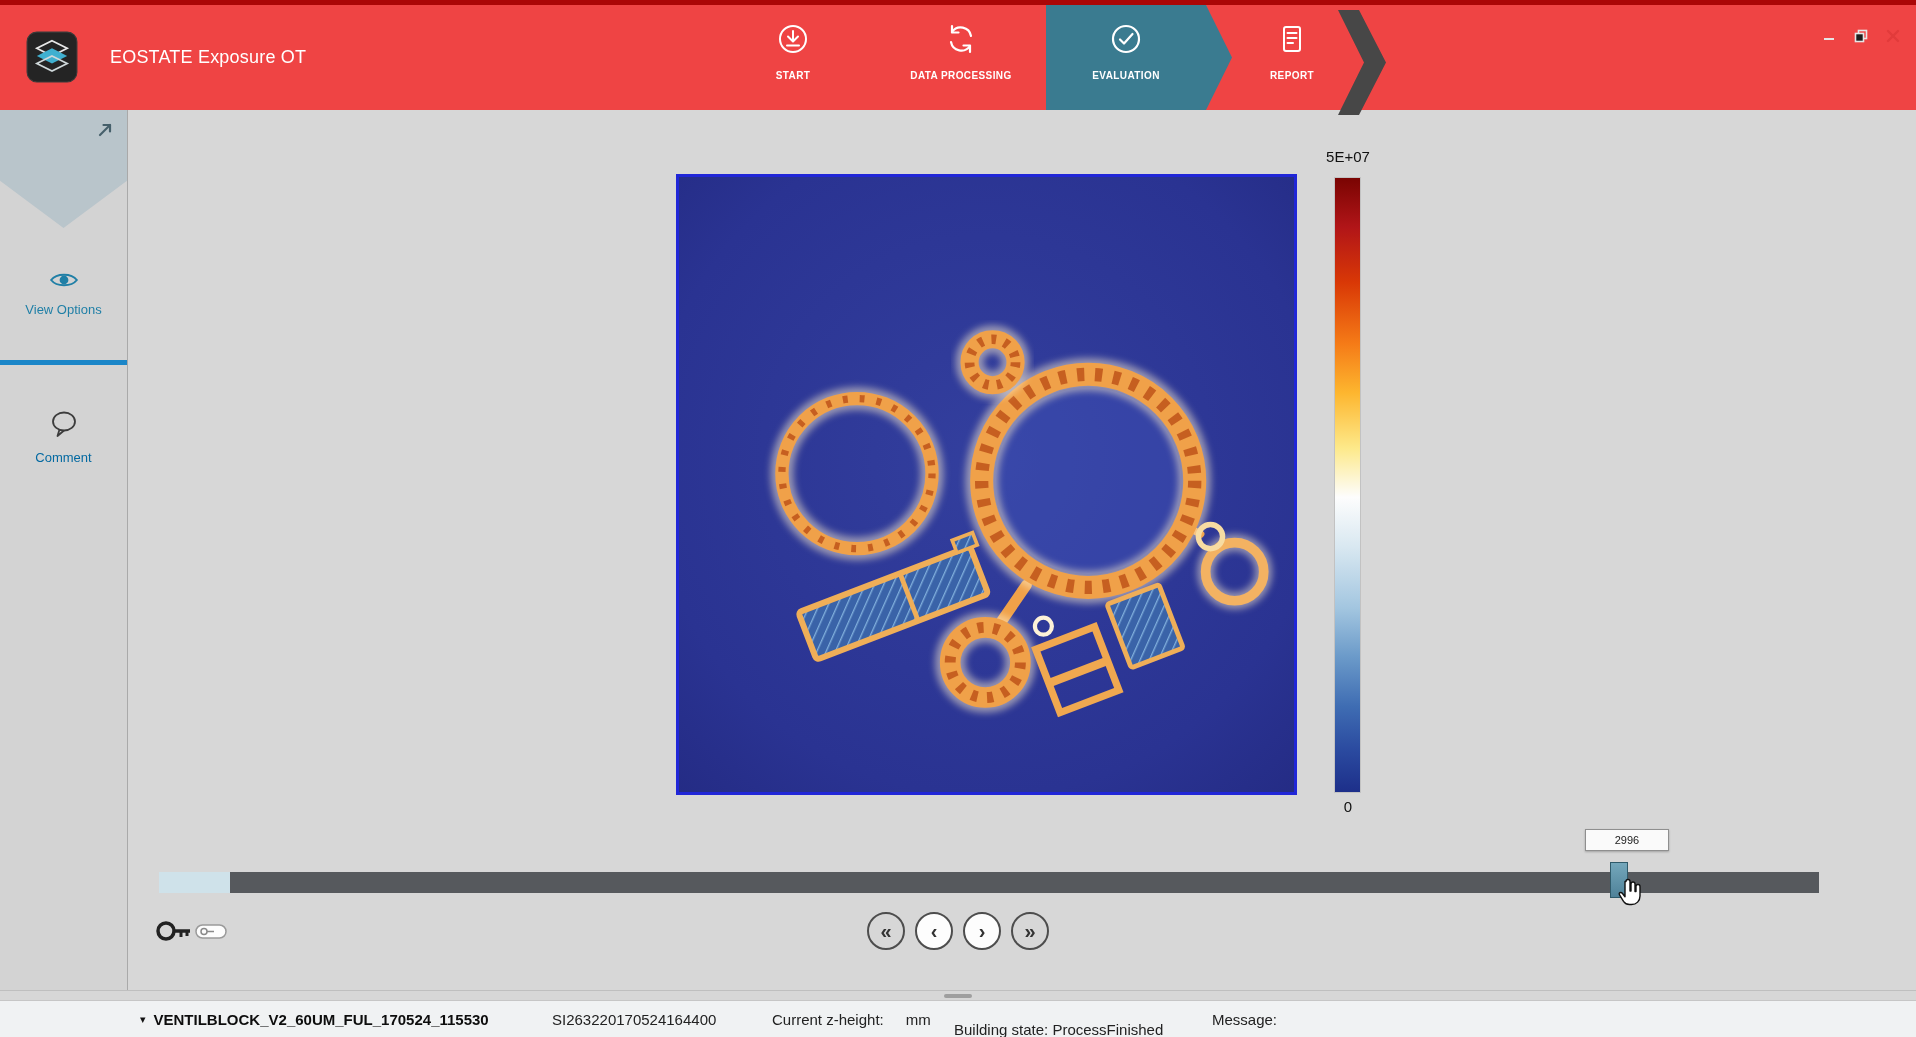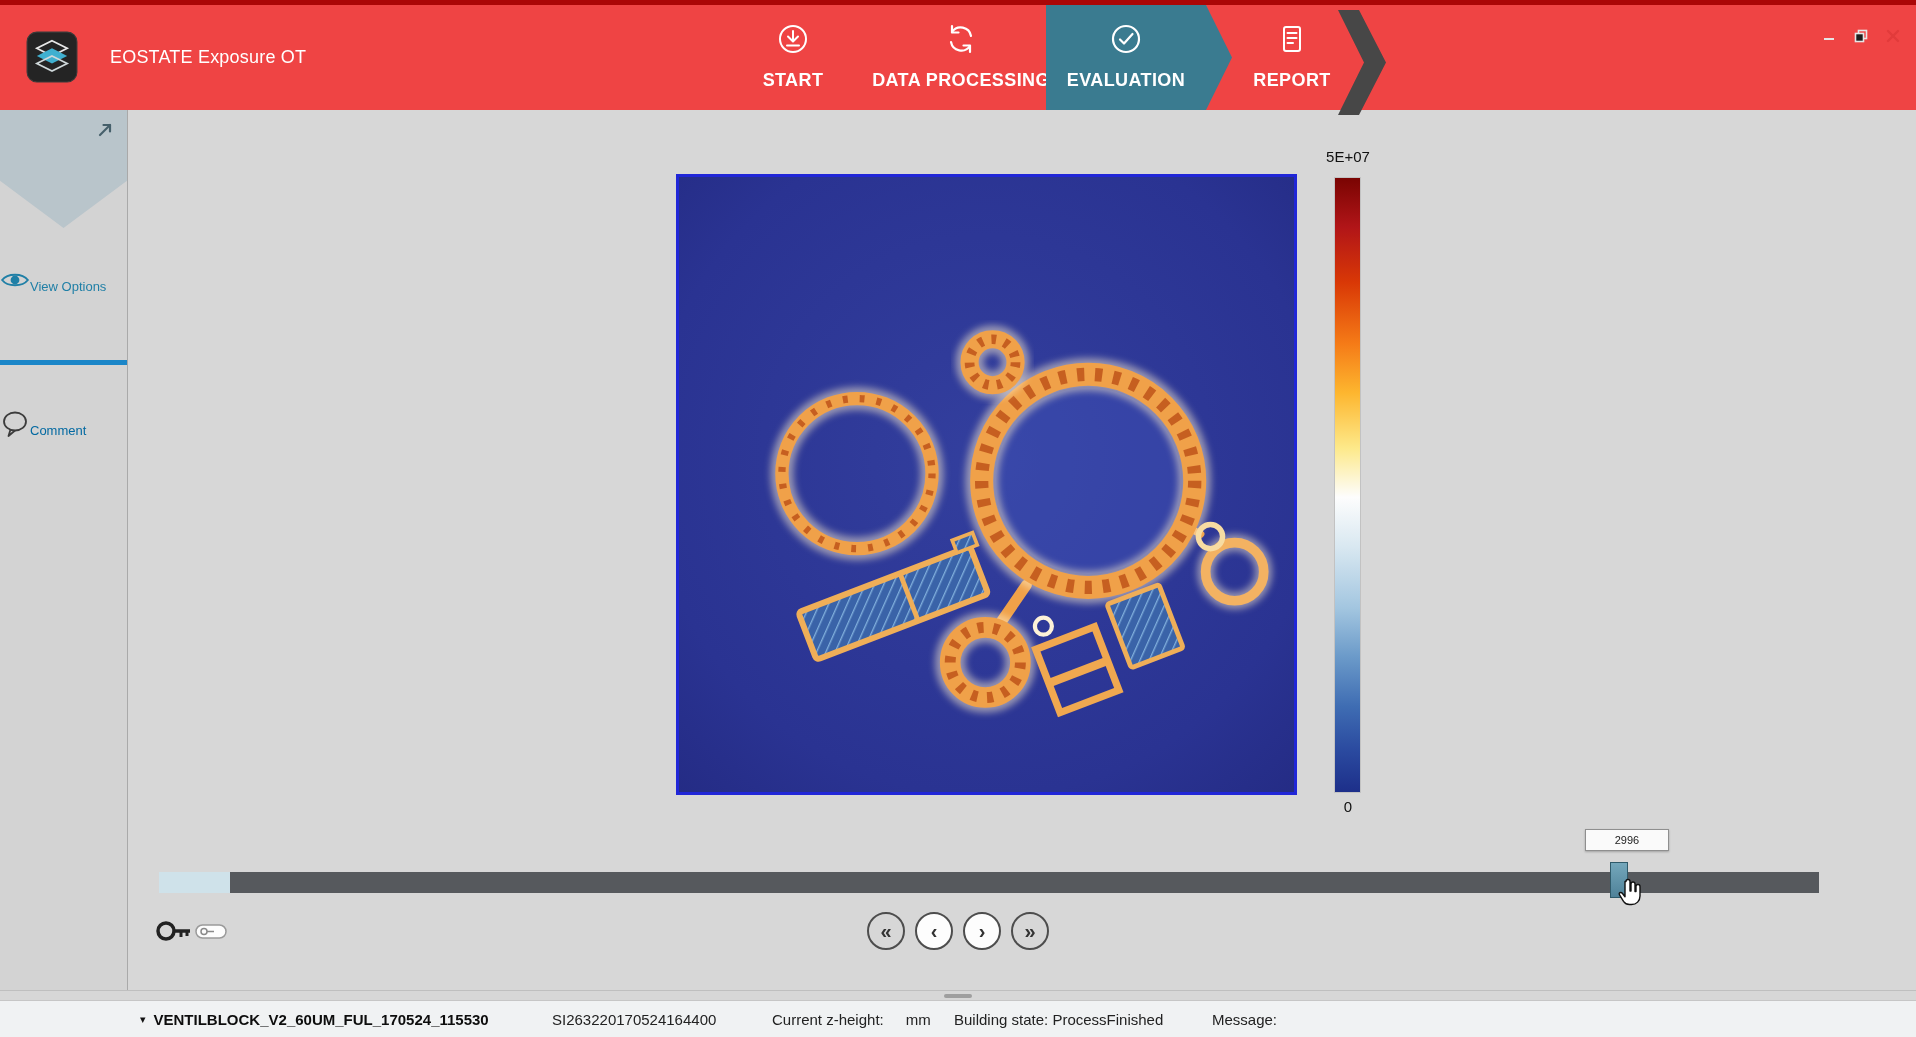--- a/index.html
+++ b/index.html
@@ -6,36 +6,36 @@
   html,body { width:1916px; height:1037px; overflow:hidden; font-family:"Liberation Sans", sans-serif; background:#d7d7d7; position:relative; }
 
   
   .top-red { position:absolute; top:0; left:0; width:100%; height:5px; background:#ab0606; }
   .titlebar { position:absolute; top:5px; left:0; width:100%; height:105px; background:#ef4444; }
 
   .logo-wrap { position:absolute; left:26px; top:26px; width:52px; height:52px; }
   .app-title { position:absolute; left:110px; top:0; height:105px; display:flex; align-items:center; color:#ffffff; font-size:18px; letter-spacing:.2px; }
 
   .nav-step { position:absolute; top:0; height:105px; width:180px; display:flex; flex-direction:column; align-items:center; justify-content:flex-start; padding-top:16px; color:#fff; cursor:pointer; }
-  .nav-step .lbl { margin-top:9px; font-size:18px; font-weight:600; letter-spacing:.4px; white-space:nowrap; }
+  .nav-step .lbl { margin-top:9px; font-size:10px; font-weight:600; letter-spacing:.4px; white-space:nowrap; }
   .nav-step svg { width:36px; height:36px; }
   .step-start { left:703px; }
   .step-dp { left:871px; }
   .step-eval { left:1046px; width:186px; background:#3a7b90; clip-path:polygon(0 0, calc(100% - 26px) 0, 100% 50%, calc(100% - 26px) 100%, 0 100%); padding-right:26px; }
   .step-report { left:1202px; }
   .nav-sep { position:absolute; left:1338px; top:5px; width:48px; height:105px; background:#474747; clip-path:polygon(0 0, 21px 0, 48px 50%, 21px 100%, 0 100%, 26px 50%); }
 
   .win-controls { position:absolute; right:14px; top:22px; display:flex; gap:14px; }
   .win-btn { width:18px; height:18px; display:flex; align-items:center; justify-content:center; cursor:pointer; }
 
   
   .sidebar { position:absolute; left:0; top:110px; width:128px; height:880px; background:#d3d3d3; border-right:1px solid #a9a9a9; }
   .sb-banner { position:absolute; top:0; left:0; width:100%; height:118px; background:#b9c5cb; clip-path:polygon(0 0, 100% 0, 100% 60%, 50% 100%, 0 60%); }
   .sb-expand { position:absolute; top:10px; right:12px; width:20px; height:20px; cursor:pointer; }
-  .sb-item { position:absolute; left:0; width:100%; display:flex; align-items:center; cursor:pointer; }
+  .sb-item { position:absolute; left:0; width:100%; display:flex; flex-direction:column; align-items:center; cursor:pointer; }
   .sb-view { top:160px; color:#1f7fa6; }
   .sb-view .sb-lbl { color:#1f7fa6; }
   .sb-comment { top:300px; color:#0369a1; }
   .sb-lbl { margin-top:8px; font-size:13px; }
   .sb-underline { position:absolute; top:250px; left:0; width:100%; height:5px; background:#1b86c8; }
 
   
   .heatmap { position:absolute; left:676px; top:174px; width:621px; height:621px; border:3px solid #2026d8; background:#2a3392; }
   .heatmap svg { width:100%; height:100%; display:block; }
 
@@ -64,21 +64,21 @@
   .splitter { position:absolute; left:0; top:990px; width:100%; height:10px; background:#d7d7d7; border-top:1px solid #bfbfbf; }
   .gripper { width:28px; height:4px; background:#9f9f9f; border-radius:2px; margin:3px auto 0 auto; cursor:row-resize; }
   .statusbar { position:absolute; left:0; top:1000px; width:100%; height:37px; background:#f0f2f3; border-top:1px solid #c6c6c6; font-size:15px; color:#222; }
   .sb-abs { position:absolute; top:0; height:37px; display:flex; align-items:center; gap:8px; white-space:nowrap; }
   .job-sel { left:140px; cursor:pointer; }
   .job-name { font-weight:bold; color:#0d0d0d; }
   .caret { font-size:11px; color:#111; }
   .st-serial { left:552px; }
   .st-z { left:766px;margin-left:6px; }
   .st-z .unit { margin-left:14px; }
-  .st-build { left:954px; }
+  .st-build { left:954px;align-items:flex-end; }
   .st-msg { left:1212px; }
 </style>
 </head>
 <body>
 
 <div class="top-red"></div>
 
 <div class="titlebar">
   <div class="logo-wrap">
     <svg viewBox="0 0 48 48">

